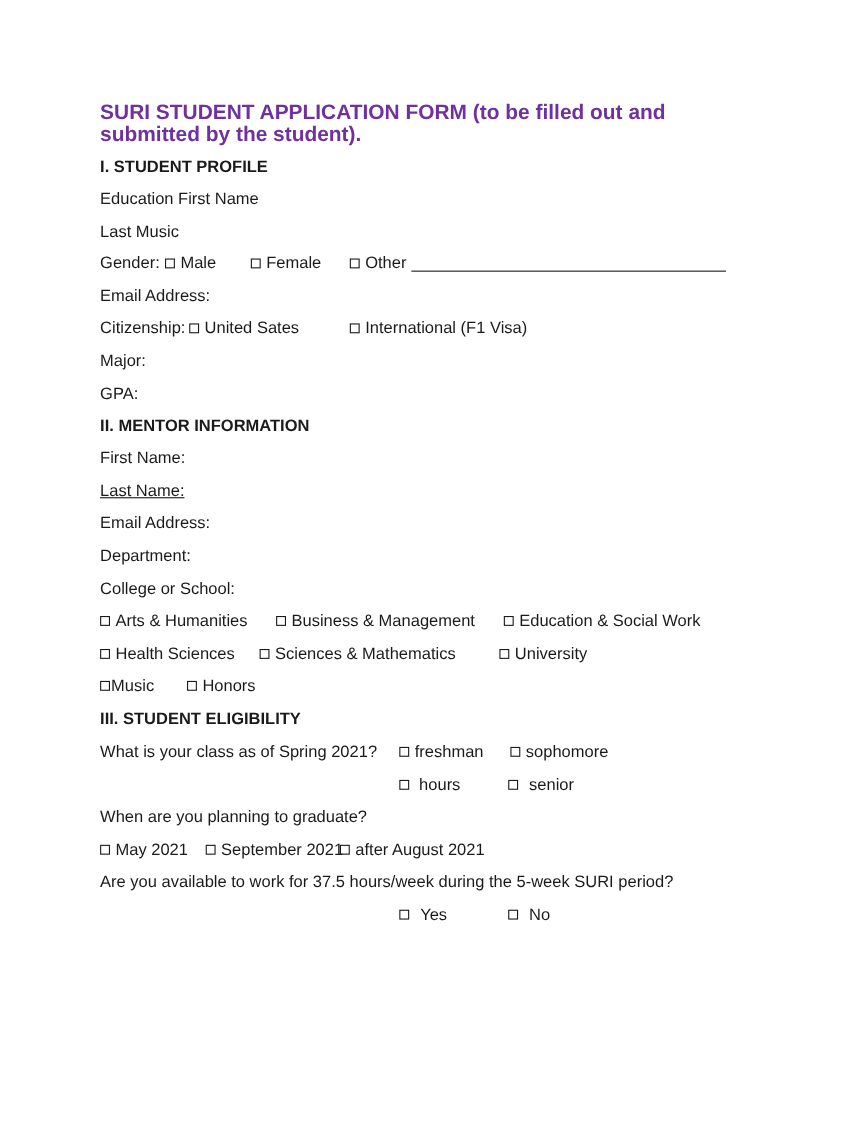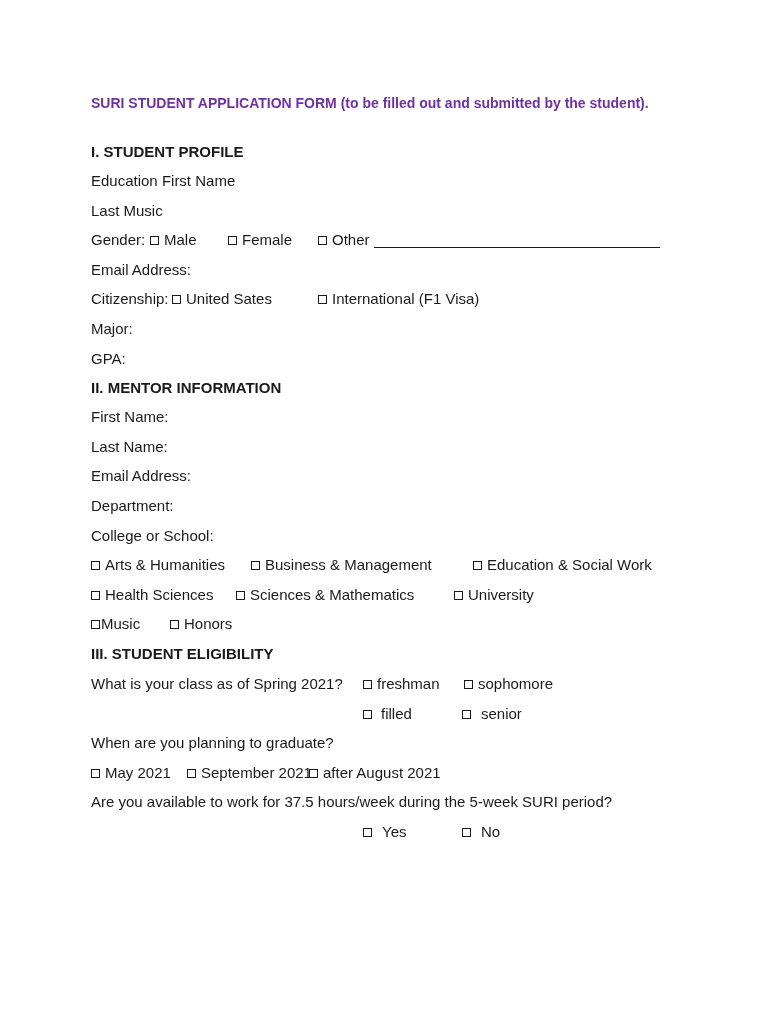--- a/index.html
+++ b/index.html
@@ -1,19 +1,19 @@
 <!DOCTYPE html>
 <html><head>
 <meta charset="utf-8">
 <style>
   html, body { margin:0; padding:0; background:#ffffff; }
   body { width:770px; height:1024px; position:relative; overflow:hidden;
          font-family:"Liberation Sans", sans-serif; font-size:15px; color:#1a1a1a; }
   .line { position:absolute; left:91px; white-space:nowrap; line-height:18px; }
-  .title { color:#7030a0; font-weight:bold; font-size:14px; width:560px; white-space:normal; line-height:20px; }
+  .title { color:#7030a0; font-weight:bold; font-size:19px; width:560px; white-space:normal; line-height:20px; }
   .heading { font-weight:bold; }
   .abs { position:absolute; white-space:nowrap; line-height:18px; }
   .cb { display:inline-block; width:9px; height:9px; border:1.3px solid #1a1a1a; vertical-align:0px; margin-right:5px; box-sizing:border-box; }
   .blank { display:inline-block; width:286px; border-bottom:1px solid #1a1a1a; height:14px; vertical-align:-3px; margin-left:4px; }
 </style>
 </head>
 <body>
 
 <div class="line title" style="top:93px;">SURI STUDENT APPLICATION FORM (to be filled out and submitted by the student).</div>
 
@@ -30,42 +30,42 @@
 
 <div class="line" style="top:290px;">Citizenship:</div>
 <div class="abs" style="top:290px;left:172px;"><span class="cb"></span><span>United Sates</span></div>
 <div class="abs" style="top:290px;left:318px;"><span class="cb"></span><span>International (F1 Visa)</span></div>
 
 <div class="line" style="top:320px;">Major:</div>
 <div class="line" style="top:350px;">GPA:</div>
 
 <div class="line heading" style="top:379px;">II. MENTOR INFORMATION</div>
 <div class="line" style="top:408px;">First Name:</div>
-<div class="line" style="top:438px;">Last Name:</div>
+<div class="line" style="top:438px;text-decoration:underline;">Last Name:</div>
 <div class="line" style="top:467px;">Email Address:</div>
 <div class="line" style="top:497px;">Department:</div>
 <div class="line" style="top:527px;">College or School:</div>
 
 <div class="abs" style="top:556px;left:91px;"><span class="cb"></span><span>Arts &amp; Humanities</span></div>
 <div class="abs" style="top:556px;left:251px;"><span class="cb"></span><span>Business &amp; Management</span></div>
-<div class="abs" style="top:556px;left:473px;text-align:center;"><span class="cb"></span><span>Education &amp; Social Work</span></div>
+<div class="abs" style="top:556px;left:458px;text-align:center;"><span class="cb"></span><span>Education &amp; Social Work</span></div>
 
 <div class="abs" style="top:586px;left:91px;"><span class="cb"></span><span>Health Sciences</span></div>
 <div class="abs" style="top:586px;left:236px;"><span class="cb"></span><span>Sciences &amp; Mathematics</span></div>
 <div class="abs" style="top:586px;left:454px;"><span class="cb"></span><span>University</span></div>
 
 <div class="abs" style="top:615px;left:91px;"><span class="cb" style="margin-right:1px;"></span><span>Music</span></div>
 <div class="abs" style="top:615px;left:170px;"><span class="cb"></span><span>Honors</span></div>
 
 <div class="line heading" style="top:645px;">III. STUDENT ELIGIBILITY</div>
 
 <div class="line" style="top:675px;">What is your class as of Spring 2021?</div>
 <div class="abs" style="top:675px;left:363px;"><span class="cb"></span><span>freshman</span></div>
 <div class="abs" style="top:675px;left:464px;"><span class="cb"></span><span>sophomore</span></div>
-<div class="abs" style="top:705px;left:363px;"><span class="cb" style="margin-right:9px;"></span><span>filled</span></div>
+<div class="abs" style="top:705px;left:363px;"><span class="cb" style="margin-right:9px;"></span><span>hours</span></div>
 <div class="abs" style="top:705px;left:462px;"><span class="cb" style="margin-right:10px;"></span><span>senior</span></div>
 
 <div class="line" style="top:734px;">When are you planning to graduate?</div>
 <div class="abs" style="top:764px;left:91px;"><span class="cb"></span><span>May 2021</span></div>
 <div class="abs" style="top:764px;left:187px;"><span class="cb"></span><span>September 2021</span></div>
 <div class="abs" style="top:764px;left:309px;"><span class="cb"></span><span>after August 2021</span></div>
 
 <div class="line" style="top:793px;">Are you available to work for 37.5 hours/week during the 5-week SURI period?</div>
 <div class="abs" style="top:823px;left:363px;"><span class="cb" style="margin-right:10px;"></span><span>Yes</span></div>
 <div class="abs" style="top:823px;left:462px;"><span class="cb" style="margin-right:10px;"></span><span>No</span></div>

